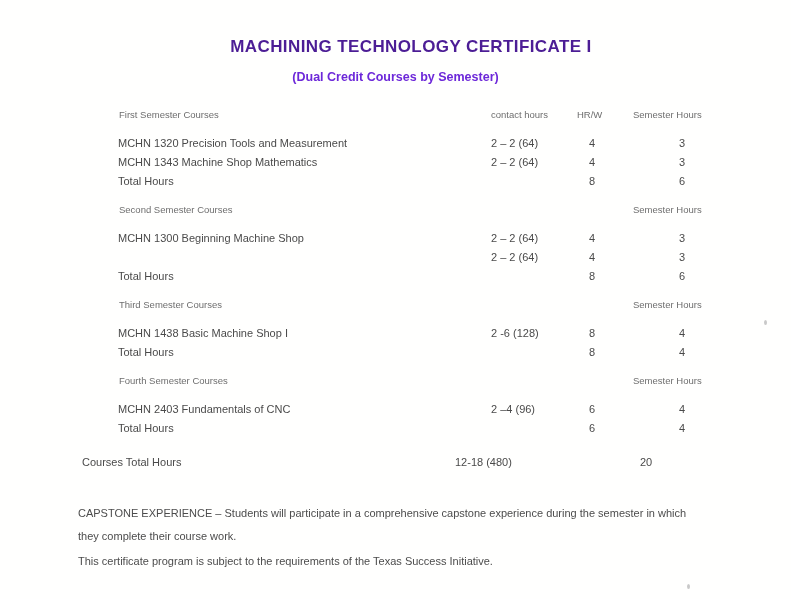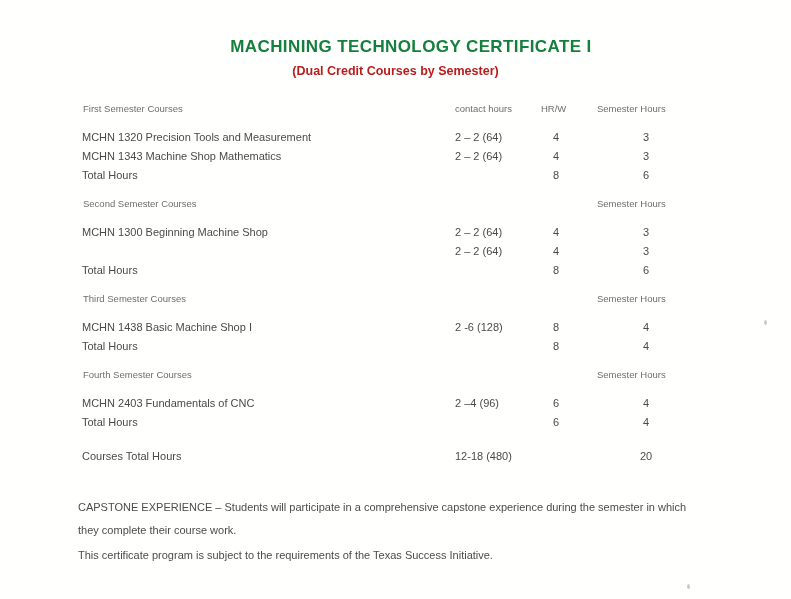--- a/index.html
+++ b/index.html
@@ -11,33 +11,33 @@
     font-family:"Liberation Sans", sans-serif;
     color:#4a4a4a;
     overflow:hidden;
     padding-top:37px;
   }
   .title {
     text-align:center;
     font-size:17px;
     font-weight:700;
     letter-spacing:0.4px;
-    color:#15803d;
+    color:#4c1d95;
     line-height:20px;
     padding-left:31px;
   }
   .subtitle {
     text-align:center;
     font-size:12.5px;
     font-weight:700;
-    color:#b91c1c;
-    margin-top:7px;
+    color:#6d28d9;
+    margin-top:13px;
     line-height:15px;
   }
-  .sections { margin-top:1px; }
+  .sections { margin-top:1px;padding-left:36px; }
   .section { margin-top:13px; }
   .section:first-child { margin-top:24px; }
   .row { position:relative; height:19px; font-size:11px; line-height:19px; }
   .hdr-row { height:12px; font-size:9.5px; line-height:12px; color:#6e6e6e; }
   .rows { margin-top:13px; }
   .cell-name    { position:absolute; left:82px; white-space:nowrap; }
   .cell-contact { position:absolute; left:455px; white-space:nowrap; }
   .cell-hrw     { position:absolute; left:538px; width:36px; text-align:center; }
   .cell-sem     { position:absolute; left:608px; width:76px; text-align:center; }
   .hdr-name     { position:absolute; left:83px; white-space:nowrap; }

